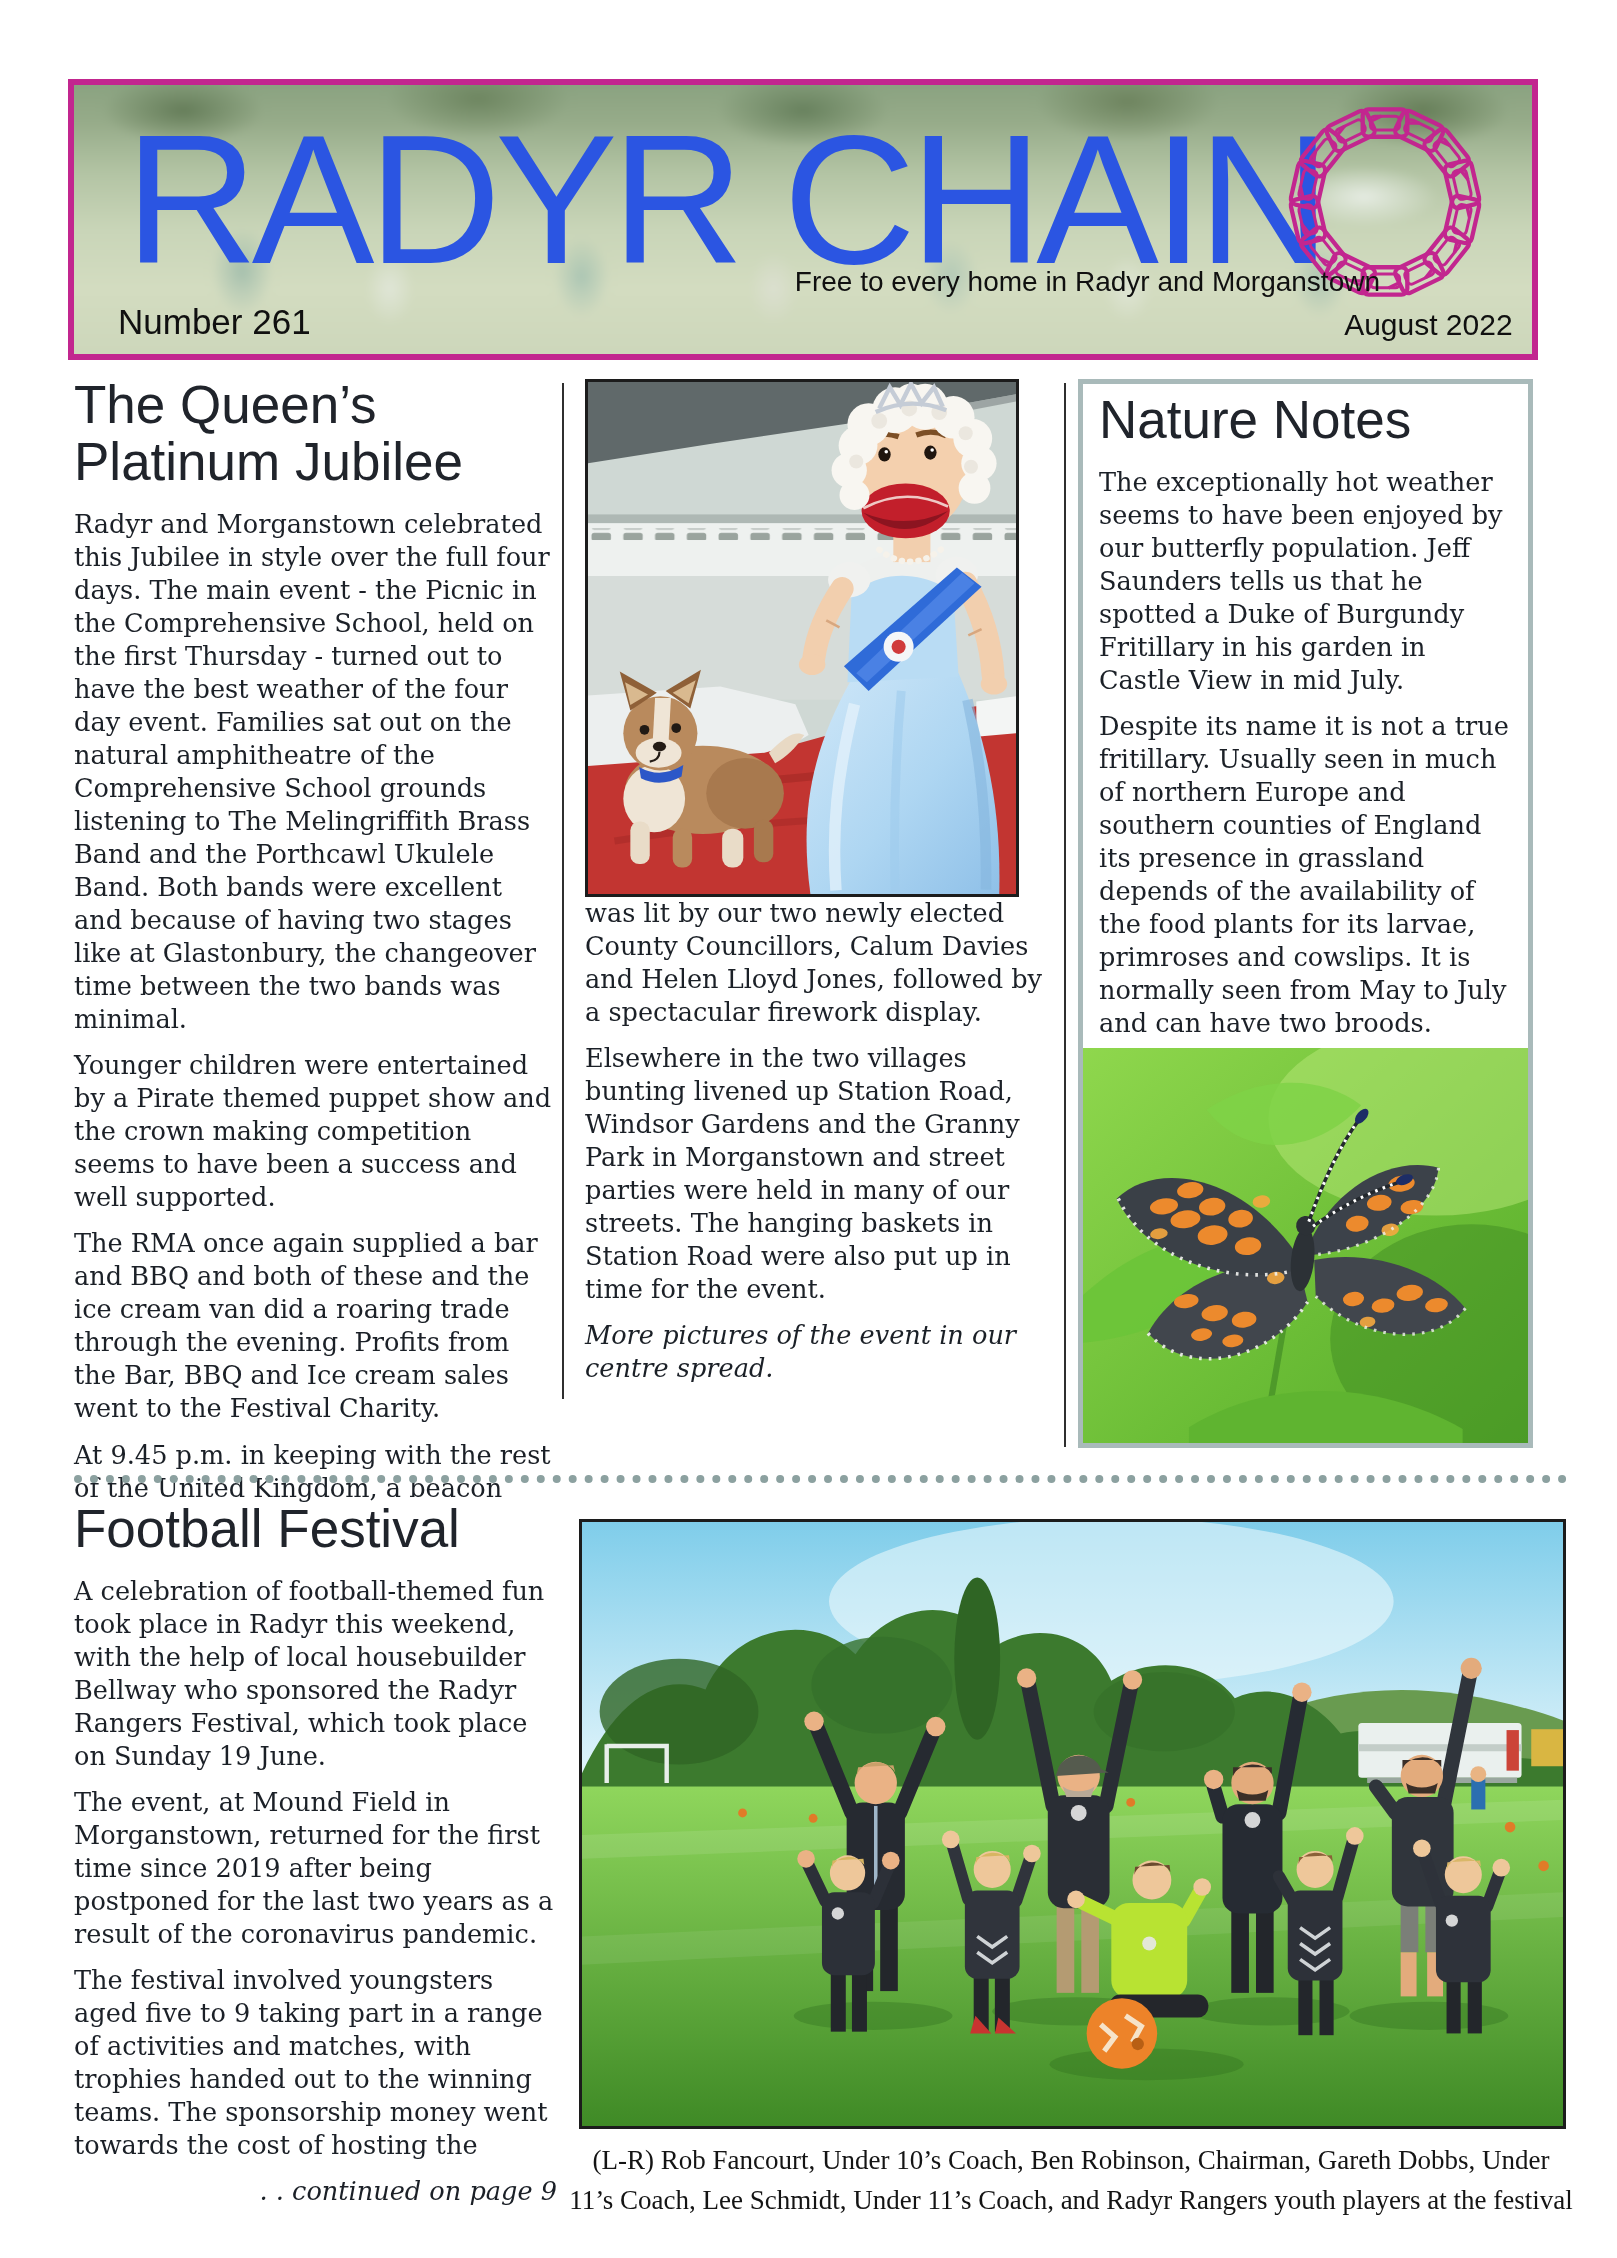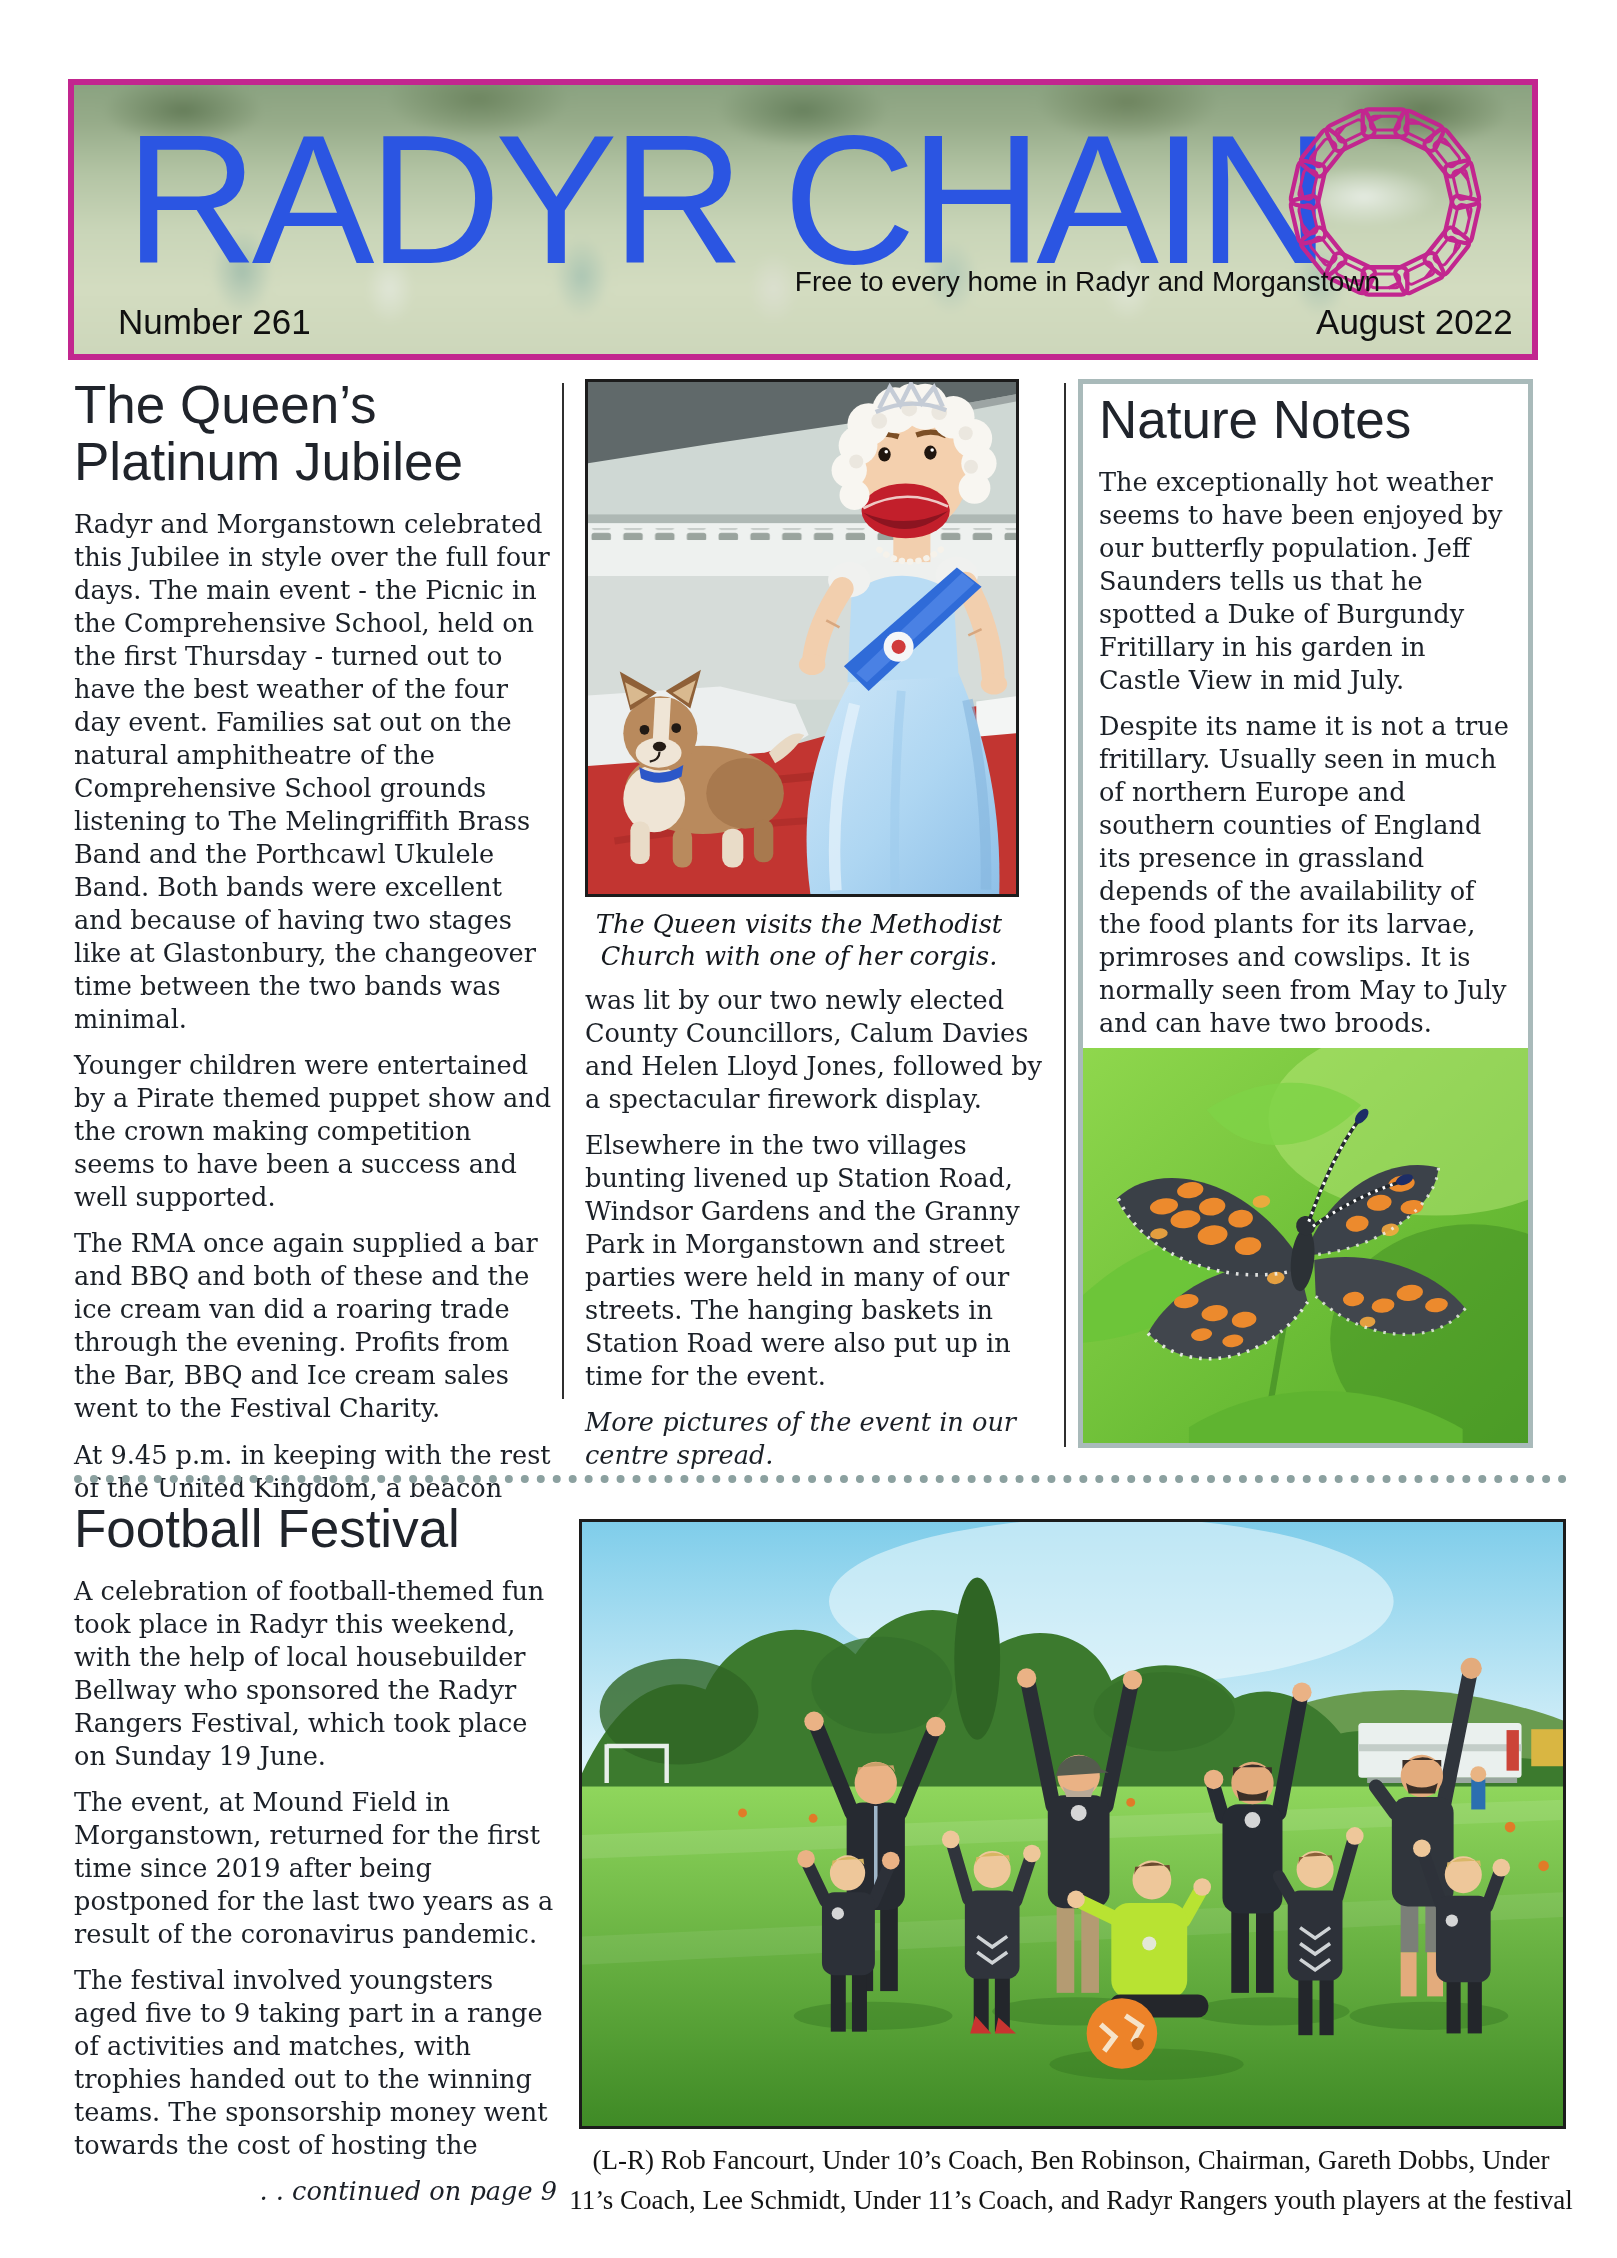--- a/index.html
+++ b/index.html
@@ -26,21 +26,21 @@
       radial-gradient(40px 53px at 85% 71%, rgba(145,180,168,.55), transparent 70%),
       linear-gradient(180deg,#87a07e 0%,#96ab89 16%,#b3c4a4 34%,#c9d5b8 54%,#d3dcc0 74%,#ccd6ba 100%);}
   .mast-title{position:absolute;left:51px;top:17.6px;font-family:"Liberation Sans",sans-serif;
               font-weight:400;font-size:184px;line-height:1.05;letter-spacing:-6.2px;color:#2b55e2;}
   .chain-logo{position:absolute;right:41px;top:14px;width:212px;height:206px;}
   .tagline{position:absolute;left:159px;width:1147px;bottom:56px;text-align:right;
            font-family:"Liberation Sans",sans-serif;font-size:28px;color:#101010;}
   .issue{position:absolute;left:44px;bottom:12.4px;font-family:"Liberation Sans",sans-serif;
          font-size:35px;color:#101010;}
   .mdate{position:absolute;right:19.4px;bottom:12.4px;font-family:"Liberation Sans",sans-serif;
-         font-size:35px;color:#101010;}
+         font-size:30px;color:#101010;}
 
   
   h2{font-family:"Liberation Sans",sans-serif;font-weight:400;font-size:53px;line-height:1.08;
      color:#20242b;margin:0 0 17.6px 0;}
   p.body{font-size:25.6px;line-height:33px;margin:0 0 13.2px 0;color:#1b2027;}
   .ital{font-style:italic;}
 
   
   .col-left{position:absolute;left:74px;top:376px;width:483px;}
   .rule-left{position:absolute;left:562px;top:383px;width:1.8px;height:1016px;background:#2f2f2f;}
@@ -214,21 +214,20 @@
             <circle cx="398" cy="34" r="9"></circle>
           <circle cx="428" cy="58" r="8"></circle>
             <circle cx="434" cy="96" r="8"></circle>
             <circle cx="304" cy="90" r="8"></circle>
         </g>
         <path d="M330,30 L342,6 L354,26 L366,2 L378,24 L392,6 L402,28" stroke="#c5ccd6" stroke-width="5" fill="none"></path>
         <path d="M326,34 Q366,16 406,32" stroke="#c5ccd6" stroke-width="5" fill="none"></path>
         <path d="M330,190 Q366,218 402,188" stroke="#f6f2ea" stroke-width="7" fill="none" stroke-dasharray="0.5 9" stroke-linecap="round"></path>
       </svg>
     </div>
-    <div class="photo-caption">The Queen visits the Methodist Church with one of her corgis.</div>
     <p class="body">was lit by our two newly elected County Councillors, Calum Davies and Helen Lloyd Jones, followed by a spectacular firework display.</p>
     <p class="body">Elsewhere in the two villages bunting livened up Station Road, Windsor Gardens and the Granny Park in Morganstown and street parties were held in many of our streets. The hanging baskets in Station Road were also put up in time for the event.</p>
     <p class="body ital">More pictures of the event in our centre spread.</p>
   </section>
 
   <section class="nature-box">
     <h2>Nature Notes</h2>
     <p class="body">The exceptionally hot weather seems to have been enjoyed by our butterfly population. Jeff Saunders tells us that he spotted a Duke of Burgundy Fritillary in his garden in Castle View in mid July.</p>
     <p class="body">Despite its name it is not a true fritillary. Usually seen in much of northern Europe and southern counties of England its presence in grassland depends of the availability of the food plants for its larvae, primroses and cowslips.  It is normally seen from May to July and can have two broods.</p>
     <div class="nature-photo">

